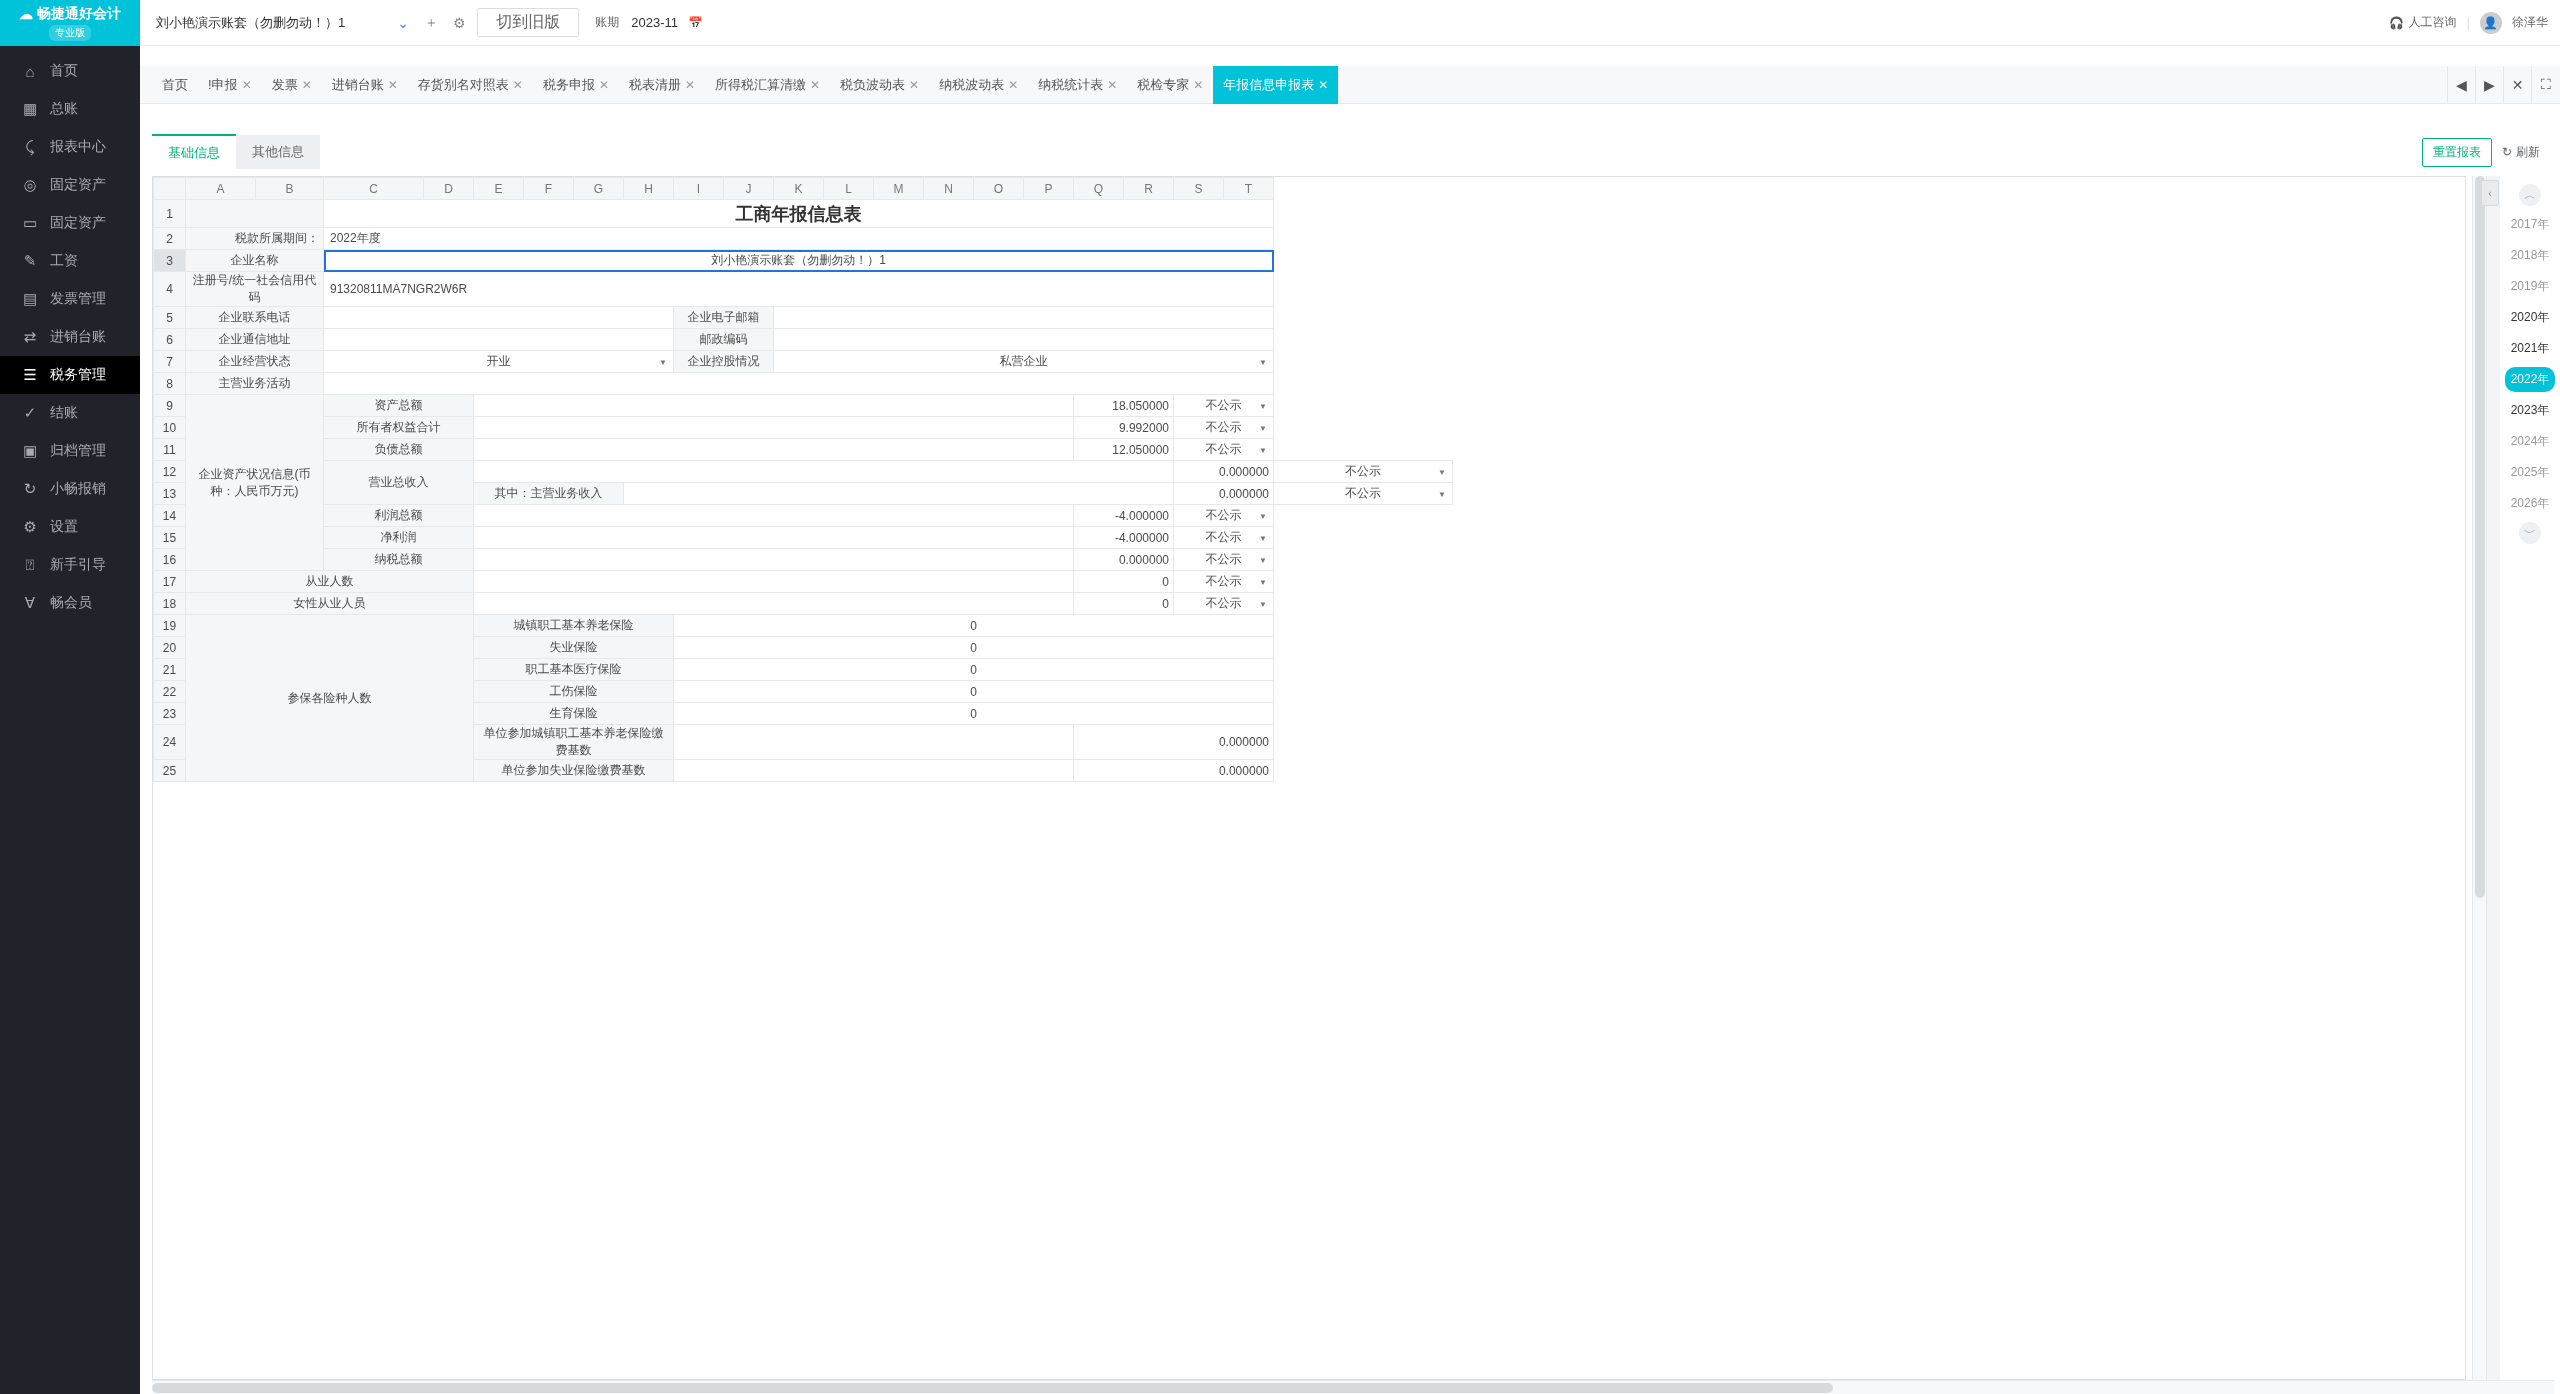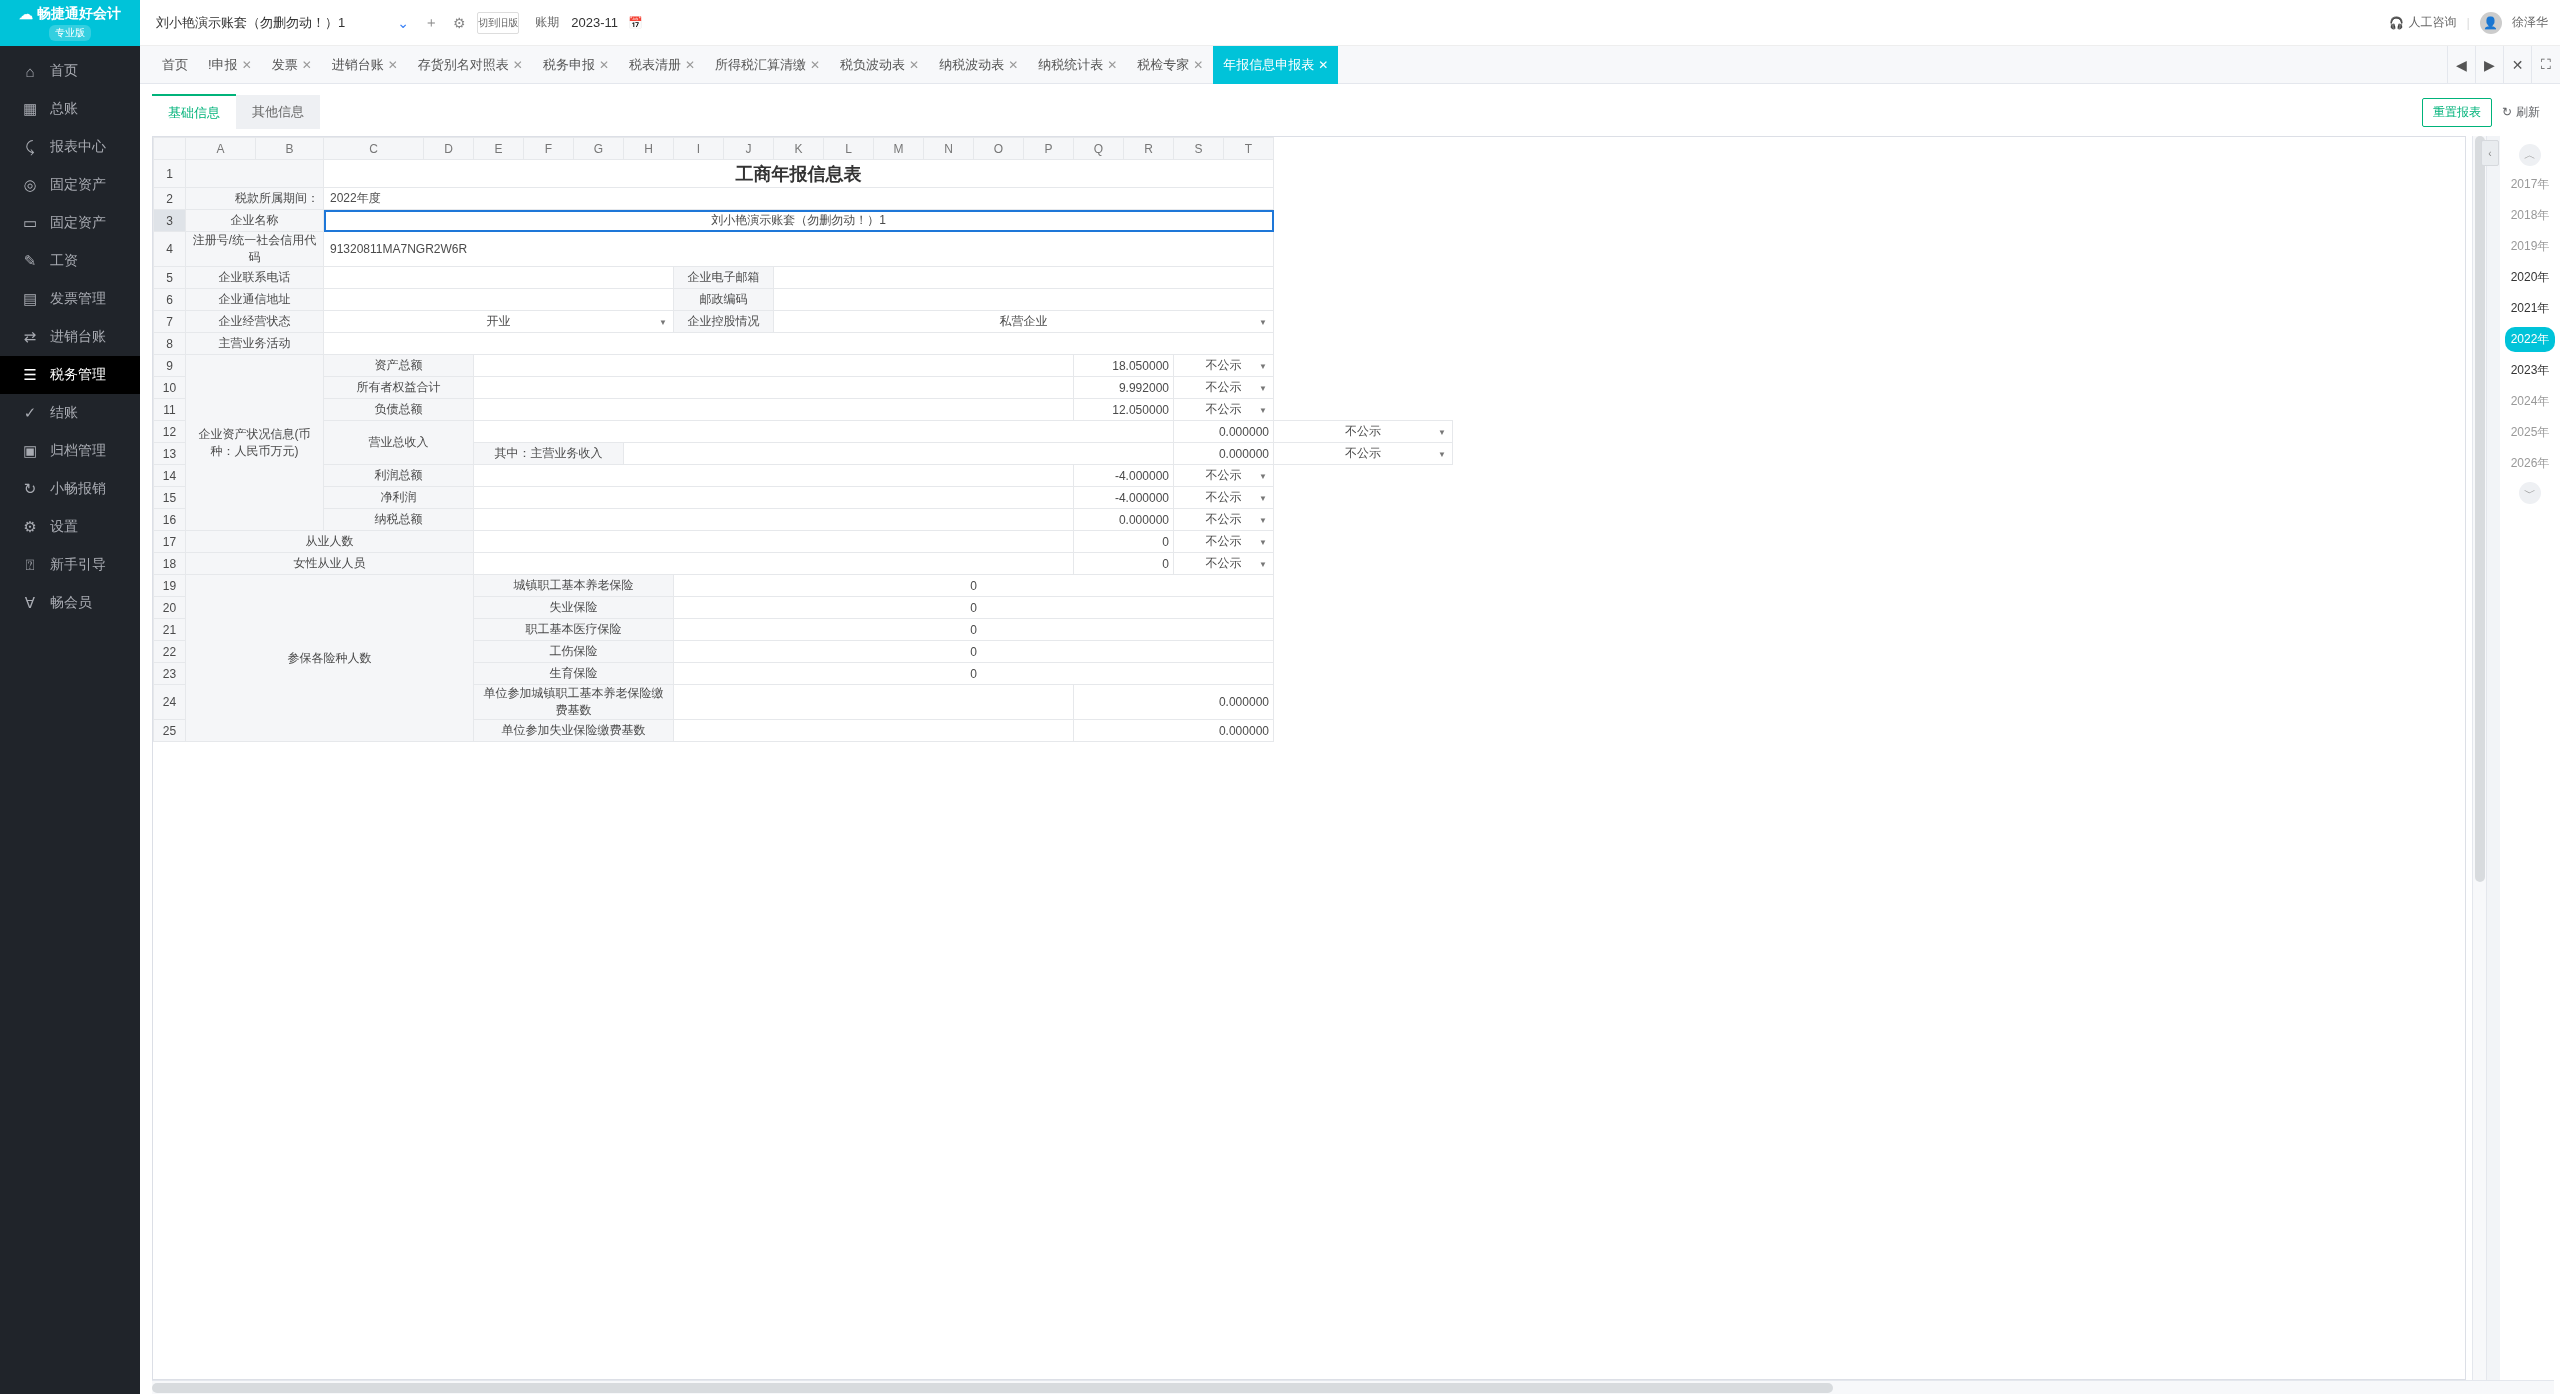--- a/index.html
+++ b/index.html
@@ -10,25 +10,25 @@
 .sidebar { width:140px; background:#20242a; flex-shrink:0; display:flex; flex-direction:column; }
 .logo-box { height:46px; background:#00c3d9; display:flex; flex-direction:column; align-items:center; justify-content:center; color:#fff; }
 .logo-top { font-size:14px; font-weight:bold; display:flex; align-items:center; gap:4px;}
 .logo-sub { font-size:10px; background:rgba(255,255,255,0.2); padding:1px 6px; border-radius:6px; margin-top:2px;}
 .nav { flex:1; padding-top:6px; }
 .nav-item { height:38px; display:flex; align-items:center; padding-left:22px; color:#a8abb2; cursor:pointer; font-size:14px; gap:12px;}
 .nav-item.active { background:#000; color:#fff; }
 .nav-item .ico { width:16px; text-align:center; font-size:15px; }
 
 
-.main { flex:1; display:flex; flex-direction:column; min-width:0; }
+.main { flex:1; display:flex; flex-direction:column; min-width:0;gap:20px; }
 .topbar { height:46px; border-bottom:1px solid #eee; display:flex; align-items:center; padding:0 12px; gap:8px;}
 .acct-name { color:#333; font-size:13px; margin-right:40px; margin-left:4px;}
 .tb-ico { width:20px; height:20px; display:flex; align-items:center; justify-content:center; color:#888; cursor:pointer; font-size:14px;}
-.old-btn { border:1px solid #ddd; padding:3px 0; font-size:10px; color:#666; border-radius:2px; cursor:pointer;}
+.old-btn { border:1px solid #ddd; padding:3px 18px; font-size:16px; color:#666; border-radius:2px; cursor:pointer;}
 .period-lbl { font-size:12px; color:#666; margin-left:8px;}
 .period-val { font-size:13px; color:#333; margin-left:4px;}
 .tb-spacer { flex:1; }
 .tb-right { display:flex; align-items:center; gap:10px; }
 .tb-link { font-size:12px; color:#666; display:flex; align-items:center; gap:4px; cursor:pointer;}
 .avatar { width:22px; height:22px; background:#ccc; border-radius:50%; display:flex; align-items:center; justify-content:center; color:#fff; font-size:12px;}
 
 
 .tabstrip { height:38px; background:#f7f8fa; display:flex; align-items:center; padding:0 0 0 12px; gap:0; position:relative; border-bottom:1px solid #e4e7ed;}
 .tab { padding:0 10px; height:38px; display:flex; align-items:center; font-size:13px; color:#555; cursor:pointer; gap:4px; white-space:nowrap;}

